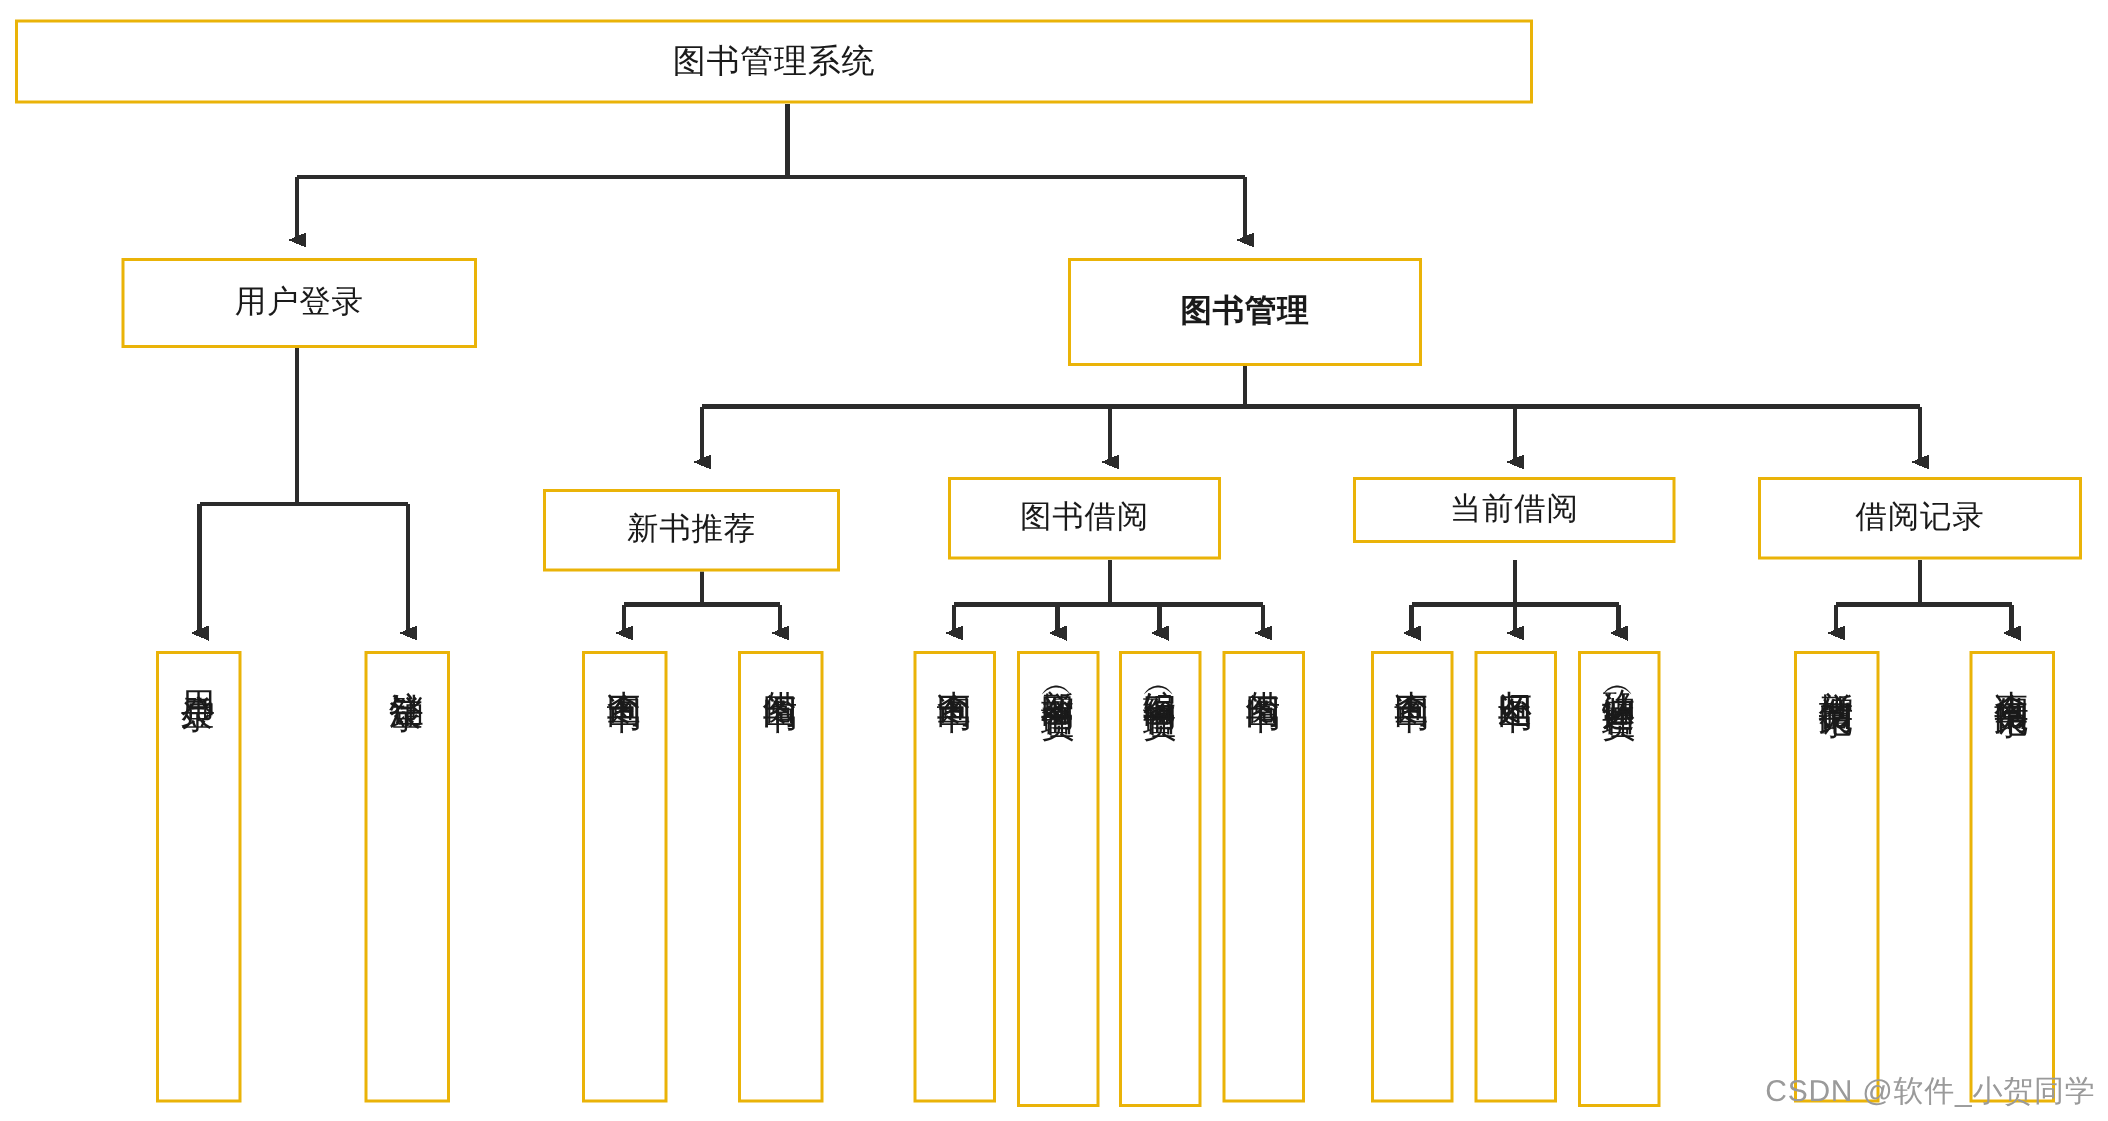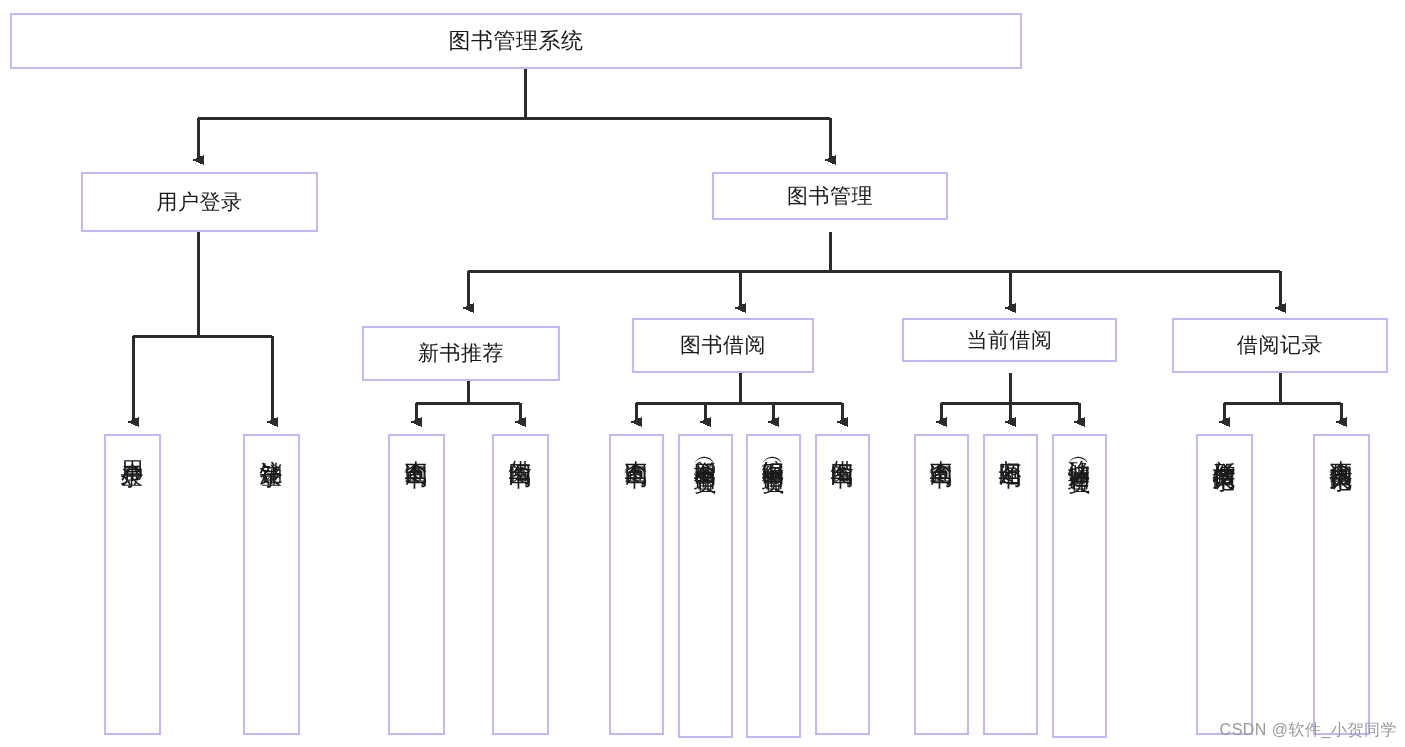--- a/index.html
+++ b/index.html
@@ -8,21 +8,21 @@
     background:#ffffff;
     font-family:"Liberation Sans","DejaVu Sans",sans-serif;
     overflow:hidden;
     position:relative;
   }
   #canvas { position:absolute; left:0; top:0; width:1405px; height:747px; }
   .node {
     position:absolute;
     box-sizing:border-box;
     background:#ffffff;
-    border:2px solid #c4b5fd;
+    border:2px solid #eab308;
     display:flex;
     align-items:center;
     justify-content:center;
     color:#1a1a1a;
   }
   .node .lbl {
     display:block;
     text-align:center;
     line-height:1.18;
     white-space:pre-line;
@@ -38,21 +38,21 @@
     font-size:23px;
     letter-spacing:2px;
     line-height:1.05;
     white-space:nowrap;
   }
   .node.vert.narrow .lbl { font-size:22px; }
   .node.root .lbl { font-size:22px; }
   #watermark {
     position:absolute;
     right:8px; bottom:6px;
-    font-size:16px;
+    font-size:20px;
     color:#9a9a9a;
     letter-spacing:0.5px;
     pointer-events:none;
   }
   svg line, svg polygon, svg path { shape-rendering:crispEdges; }
 </style>
 </head>
 <body>
 
 <svg id="canvas" viewBox="0 0 1405 747" xmlns="http://www.w3.org/2000/svg">
@@ -106,21 +106,21 @@
 </svg>
 
 <div class="node root horiz" style="left:10px; top:13px; width:1012px; height:56px;">
   <span class="lbl">图书管理系统</span>
 </div>
 
 <div class="node horiz" style="left:81px; top:172px; width:237px; height:60px;">
   <span class="lbl">用户登录</span>
 </div>
 
-<div class="node horiz" style="left:712px; top:172px; width:236px; height:48px;">
+<div class="node horiz" style="left:712px; top:172px; width:236px; height:72px;font-weight:bold;">
   <span class="lbl">图书管理</span>
 </div>
 
 <div class="node horiz" style="left:362px; top:326px; width:198px; height:55px;">
   <span class="lbl">新书推荐</span>
 </div>
 
 <div class="node horiz" style="left:632px; top:318px; width:182px; height:55px;">
   <span class="lbl">图书借阅</span>
 </div>

